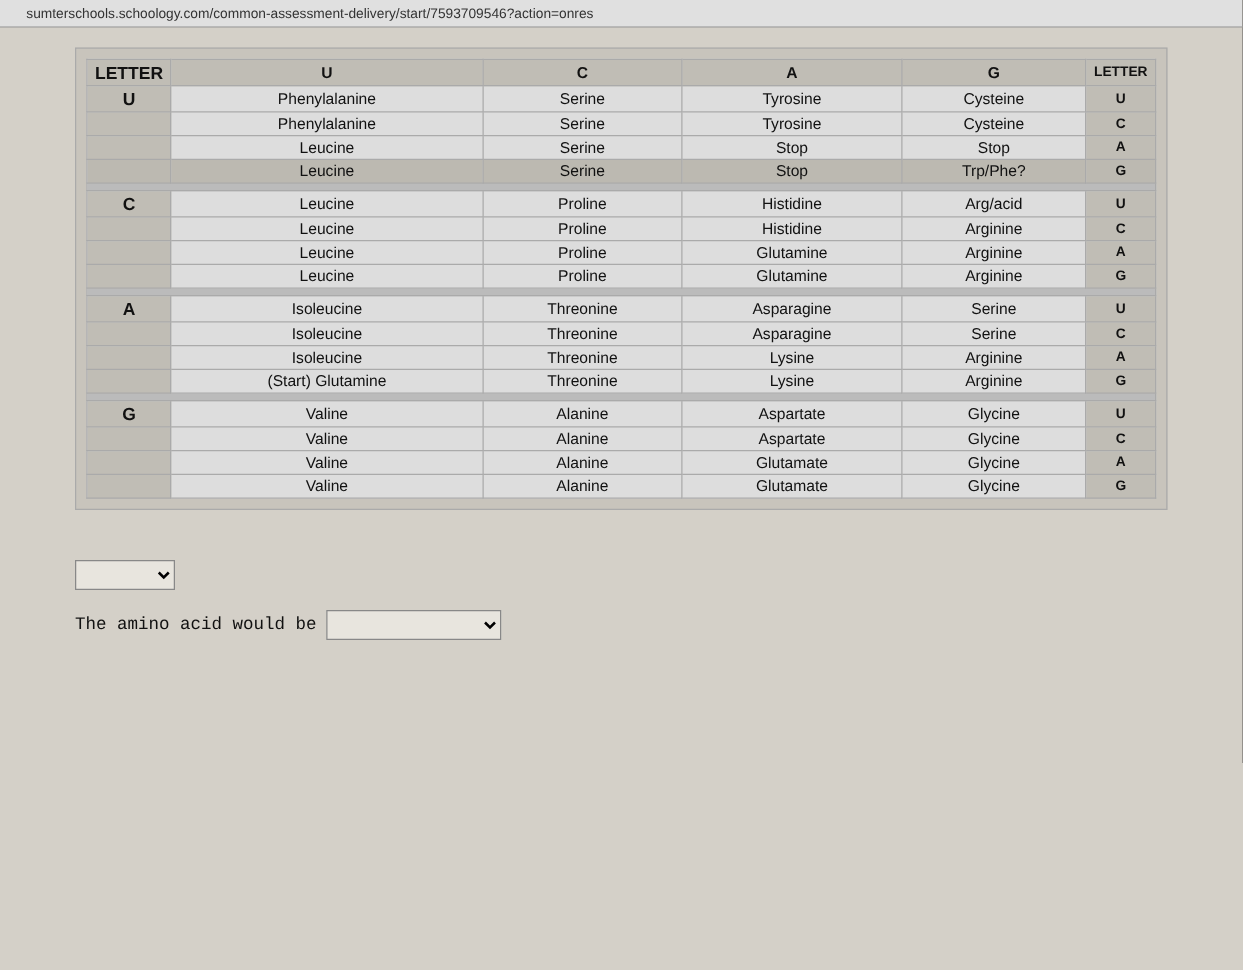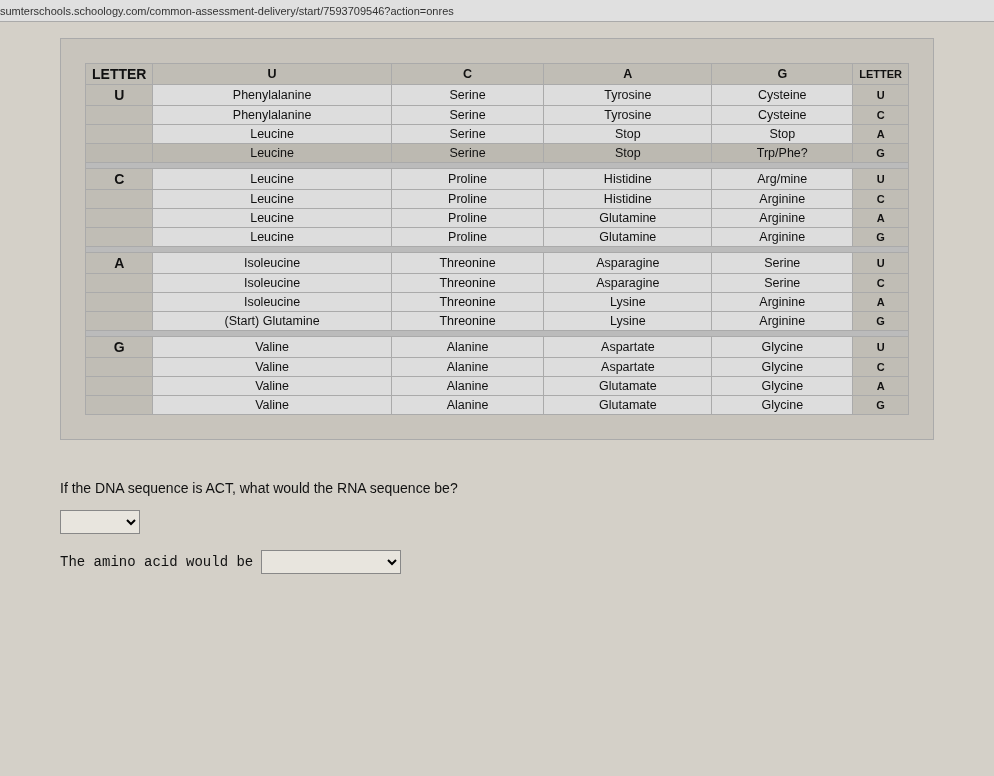--- a/index.html
+++ b/index.html
@@ -13,39 +13,39 @@
       overflow: hidden;
       display: flex;
       flex-direction: column;
     }
 
     .top-bar {
       background: #e0e0e0;
       height: 22px;
       display: flex;
       align-items: center;
-      padding: 0 0;
+      padding: 0 21px;
       font-size: 11px;
       color: #333;
       border-bottom: 1px solid #aaa;
     }
 
     .main-content {
       background: #d4d0c8;
       flex: 1;
       display: flex;
       flex-direction: column;
       padding: 16px 60px 20px 60px;
       overflow: auto;
     }
 
     .codon-table-wrapper {
       background: #c8c4bc;
       border: 1px solid #aaa;
-      padding: 24px;
+      padding: 8px;
       margin-bottom: 24px;
     }
 
     .codon-table {
       width: 100%;
       border-collapse: collapse;
       background: #ddd;
       font-size: 12.5px;
     }
 
@@ -190,21 +190,21 @@
             <td class="right-letter-col">G</td>
           </tr>
           <tr class="separator-row">
             <td colspan="6"></td>
           </tr>
           <tr>
             <td class="letter-col">C</td>
             <td>Leucine</td>
             <td>Proline</td>
             <td>Histidine</td>
-            <td>Arg/mine</td>
+            <td>Arg/acid</td>
             <td class="right-letter-col">U</td>
           </tr>
           <tr>
             <td class="letter-col"></td>
             <td>Leucine</td>
             <td>Proline</td>
             <td>Histidine</td>
             <td>Arginine</td>
             <td class="right-letter-col">C</td>
           </tr>
@@ -292,21 +292,20 @@
             <td>Alanine</td>
             <td>Glutamate</td>
             <td>Glycine</td>
             <td class="right-letter-col">G</td>
           </tr>
         </tbody>
     </table>
   </div>
 
   <div class="question-section">
-    <div class="question-text">If the DNA sequence is ACT, what would the RNA sequence be?</div>
     <div class="answer-row">
       <select class="rna-dropdown">
         <option value=""></option>
         <option value="UGA">UGA</option>
         <option value="ACU">ACU</option>
         <option value="TGA">TGA</option>
         <option value="UCA">UCA</option>
       </select>
     </div>
     <div class="amino-acid-row">

